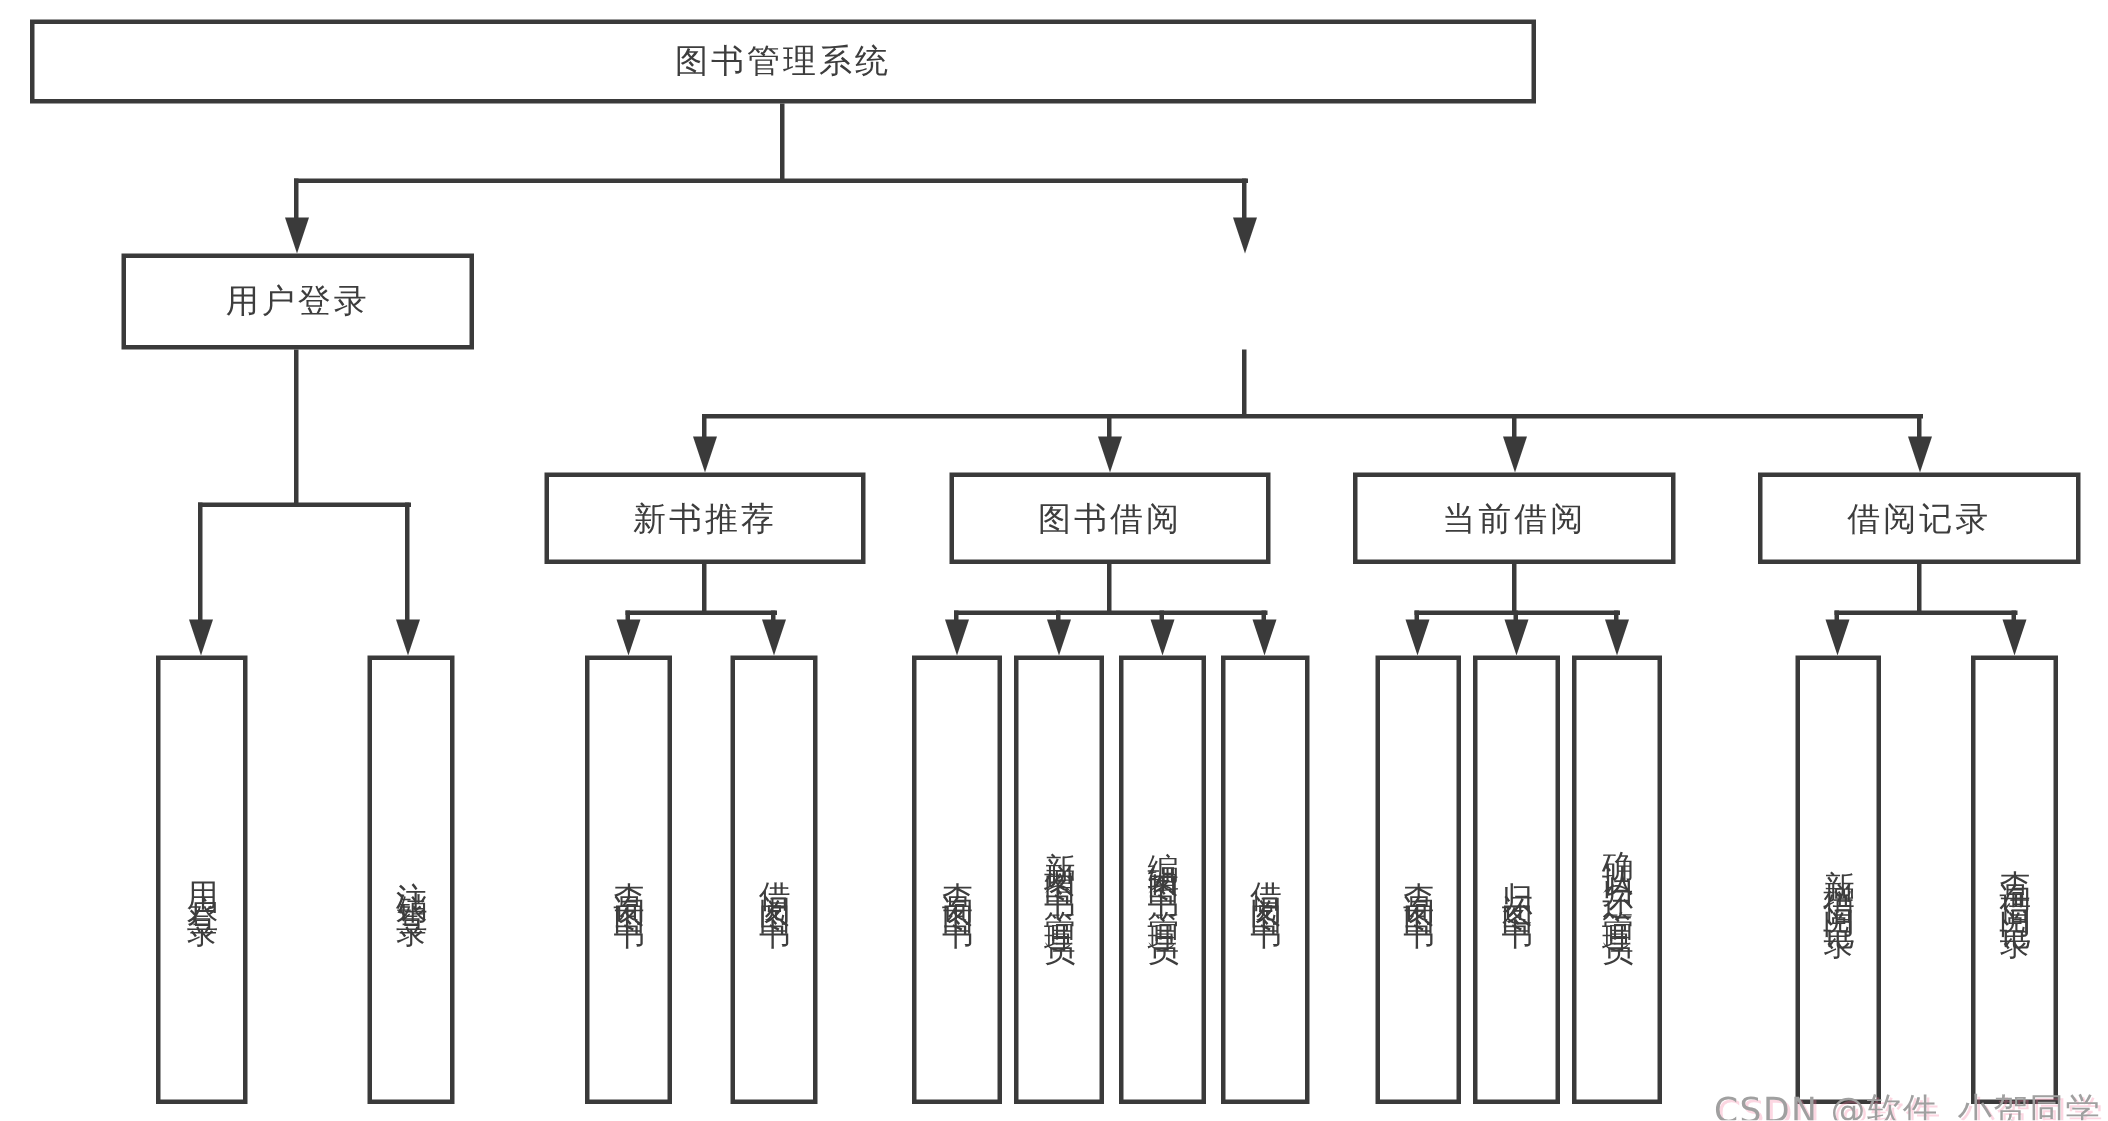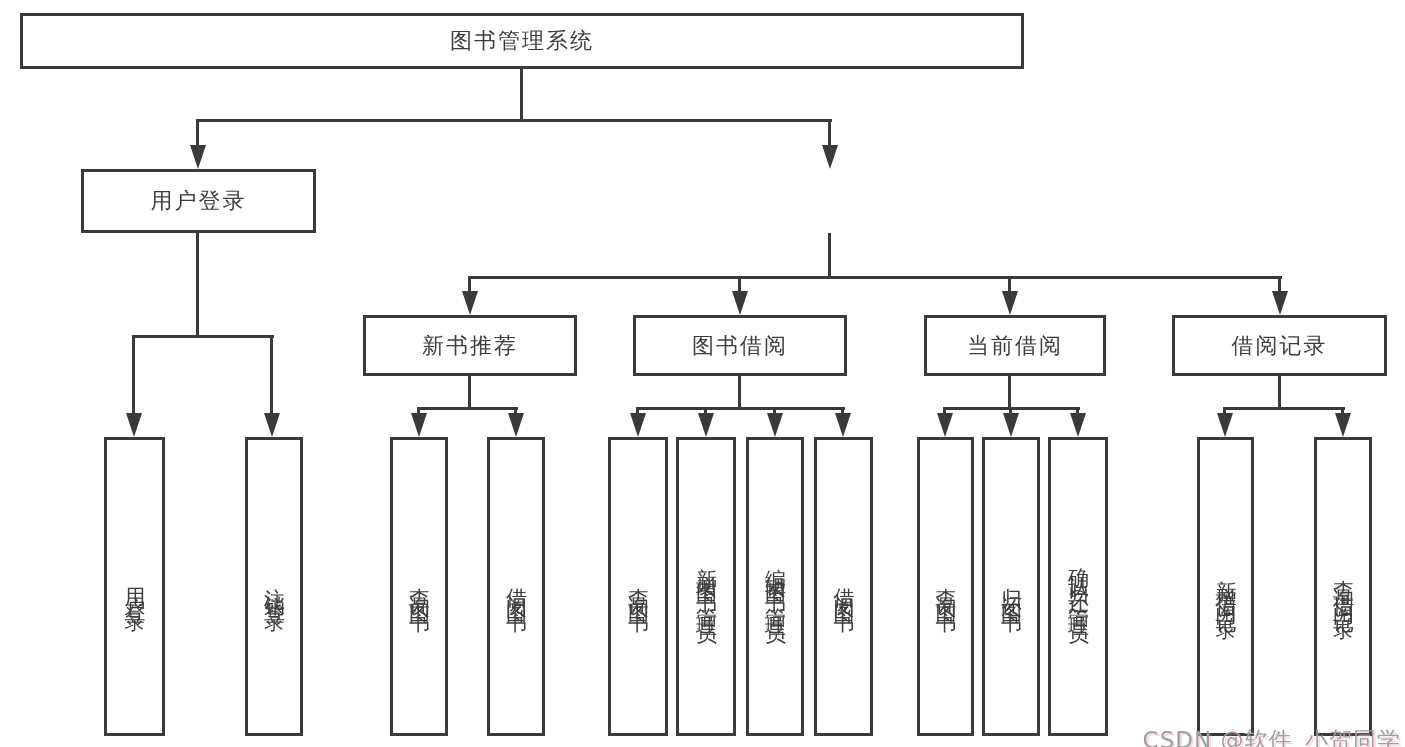--- a/index.html
+++ b/index.html
@@ -60,21 +60,21 @@
   <div class="arrow" style="left:462px;top:291px;"></div>
   <div class="vl" style="left:738px;top:276px;height:18px;"></div>
   <div class="arrow" style="left:732px;top:291px;"></div>
   <div class="vl" style="left:1008px;top:276px;height:18px;"></div>
   <div class="arrow" style="left:1002px;top:291px;"></div>
   <div class="vl" style="left:1278px;top:276px;height:18px;"></div>
   <div class="arrow" style="left:1272px;top:291px;"></div>
 
   <div class="box" style="left:633px;top:315px;width:214px;height:61px;">图书借阅</div>
   <div class="box" style="left:363px;top:315px;width:214px;height:61px;">新书推荐</div>
-  <div class="box" style="left:924px;top:315px;width:182px;height:61px;">当前借阅</div>
+  <div class="box" style="left:902px;top:315px;width:215px;height:61px;">当前借阅</div>
   <div class="box" style="left:1172px;top:315px;width:215px;height:61px;">借阅记录</div>
 
   <div class="vl" style="left:468px;top:376px;height:33px;"></div>
   <div class="hl" style="left:417px;top:407px;width:101px;"></div>
   <div class="vl" style="left:417px;top:407px;height:10px;"></div>
   <div class="arrow" style="left:411px;top:413px;"></div>
   <div class="vl" style="left:514px;top:407px;height:10px;"></div>
   <div class="arrow" style="left:508px;top:413px;"></div>
 
   <div class="vl" style="left:738px;top:376px;height:33px;"></div>

